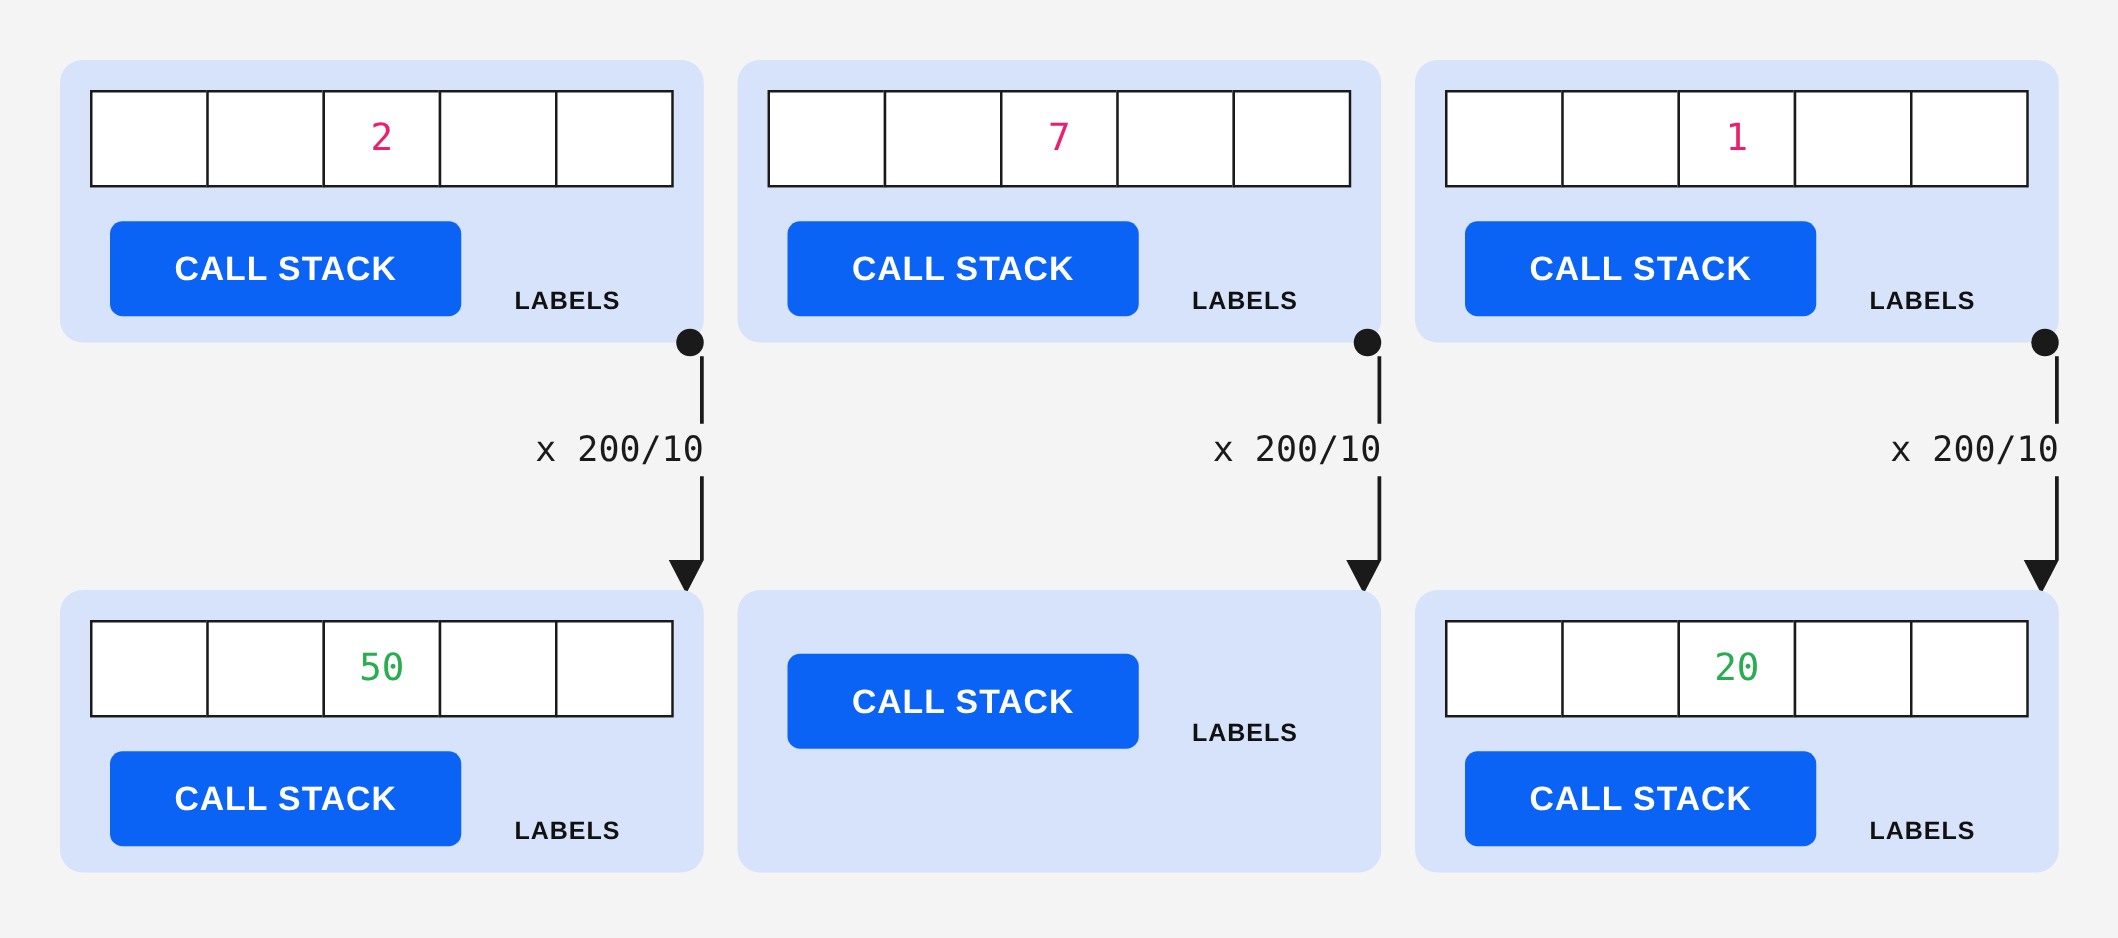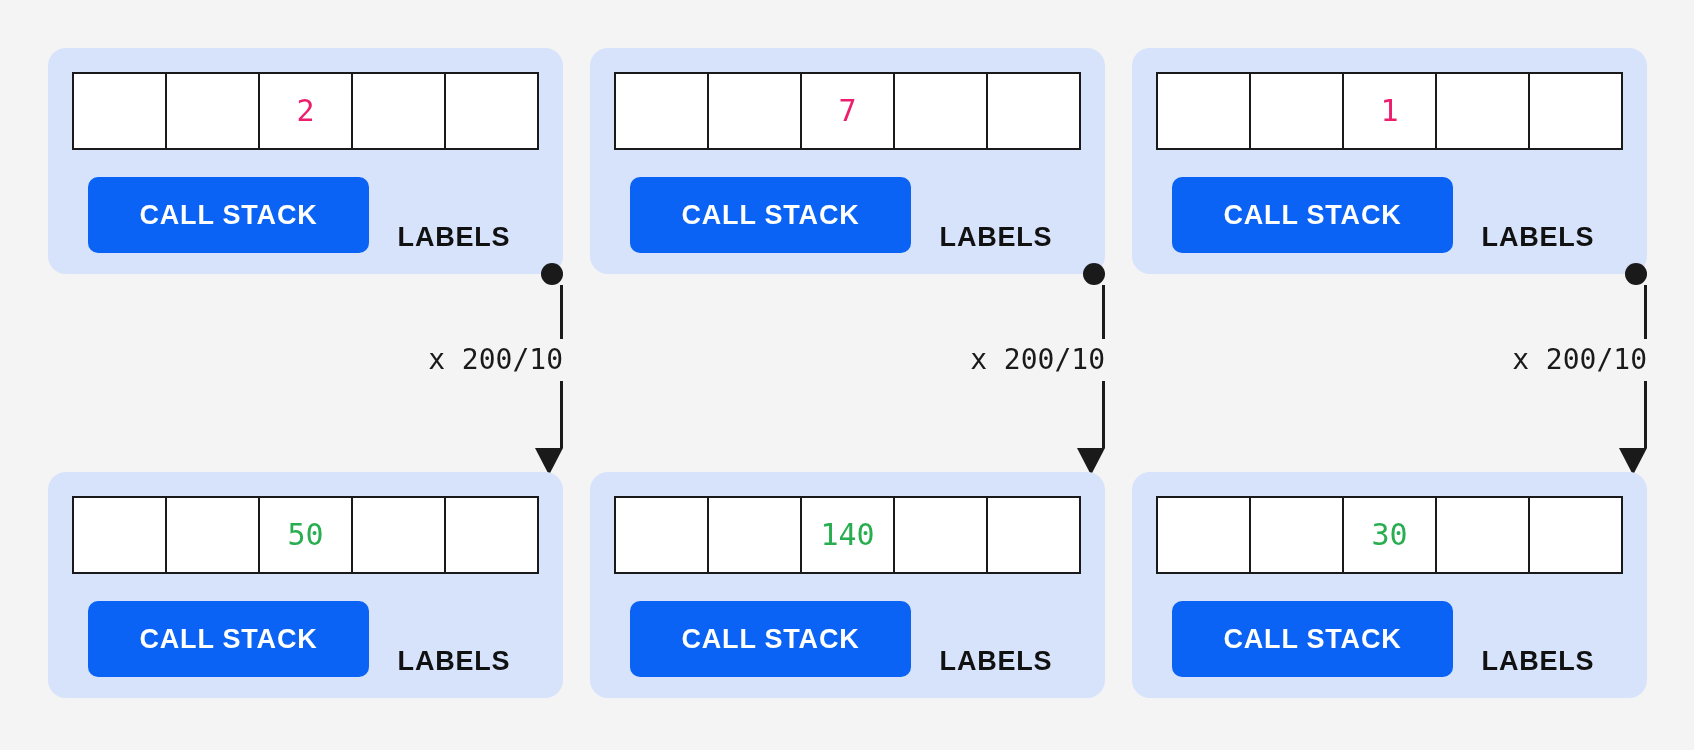--- a/index.html
+++ b/index.html
@@ -69,21 +69,21 @@
     font-family: "Liberation Sans", sans-serif;
     font-weight: 700;
     font-size: 27px;
     letter-spacing: 0.8px;
     cursor: pointer;
   }
   .side-label {
     flex: 1;
     text-align: center;
     font-weight: 700;
-    font-size: 27px;
+    font-size: 20px;
     letter-spacing: 0.8px;
     color: #111111;
   }
   .arrow-zone {
     height: 198px;
     display: flex;
     flex-direction: column;
     align-items: flex-end;
   }
   .dot {
@@ -174,27 +174,20 @@
       </div>
     </section>
     <div class="arrow-zone">
       <div class="dot"></div>
       <div class="line l1"></div>
       <div class="arrow-label">x 200/10</div>
       <div class="line l2"></div>
       <div class="head"></div>
     </div>
     <section class="card">
-      <div class="array">
-        <div class="cell"></div>
-        <div class="cell"></div>
-        <div class="cell bottom">140</div>
-        <div class="cell"></div>
-        <div class="cell"></div>
-      </div>
       <div class="controls">
         <button class="btn">CALL STACK</button>
         <span class="side-label">LABELS</span>
       </div>
     </section>
   </div>
 
   <div class="column">
     <section class="card">
       <div class="array">
@@ -213,21 +206,21 @@
       <div class="dot"></div>
       <div class="line l1"></div>
       <div class="arrow-label">x 200/10</div>
       <div class="line l2"></div>
       <div class="head"></div>
     </div>
     <section class="card">
       <div class="array">
         <div class="cell"></div>
         <div class="cell"></div>
-        <div class="cell bottom">30</div>
+        <div class="cell bottom">20</div>
         <div class="cell"></div>
         <div class="cell"></div>
       </div>
       <div class="controls">
         <button class="btn">CALL STACK</button>
         <span class="side-label">LABELS</span>
       </div>
     </section>
   </div>
 

